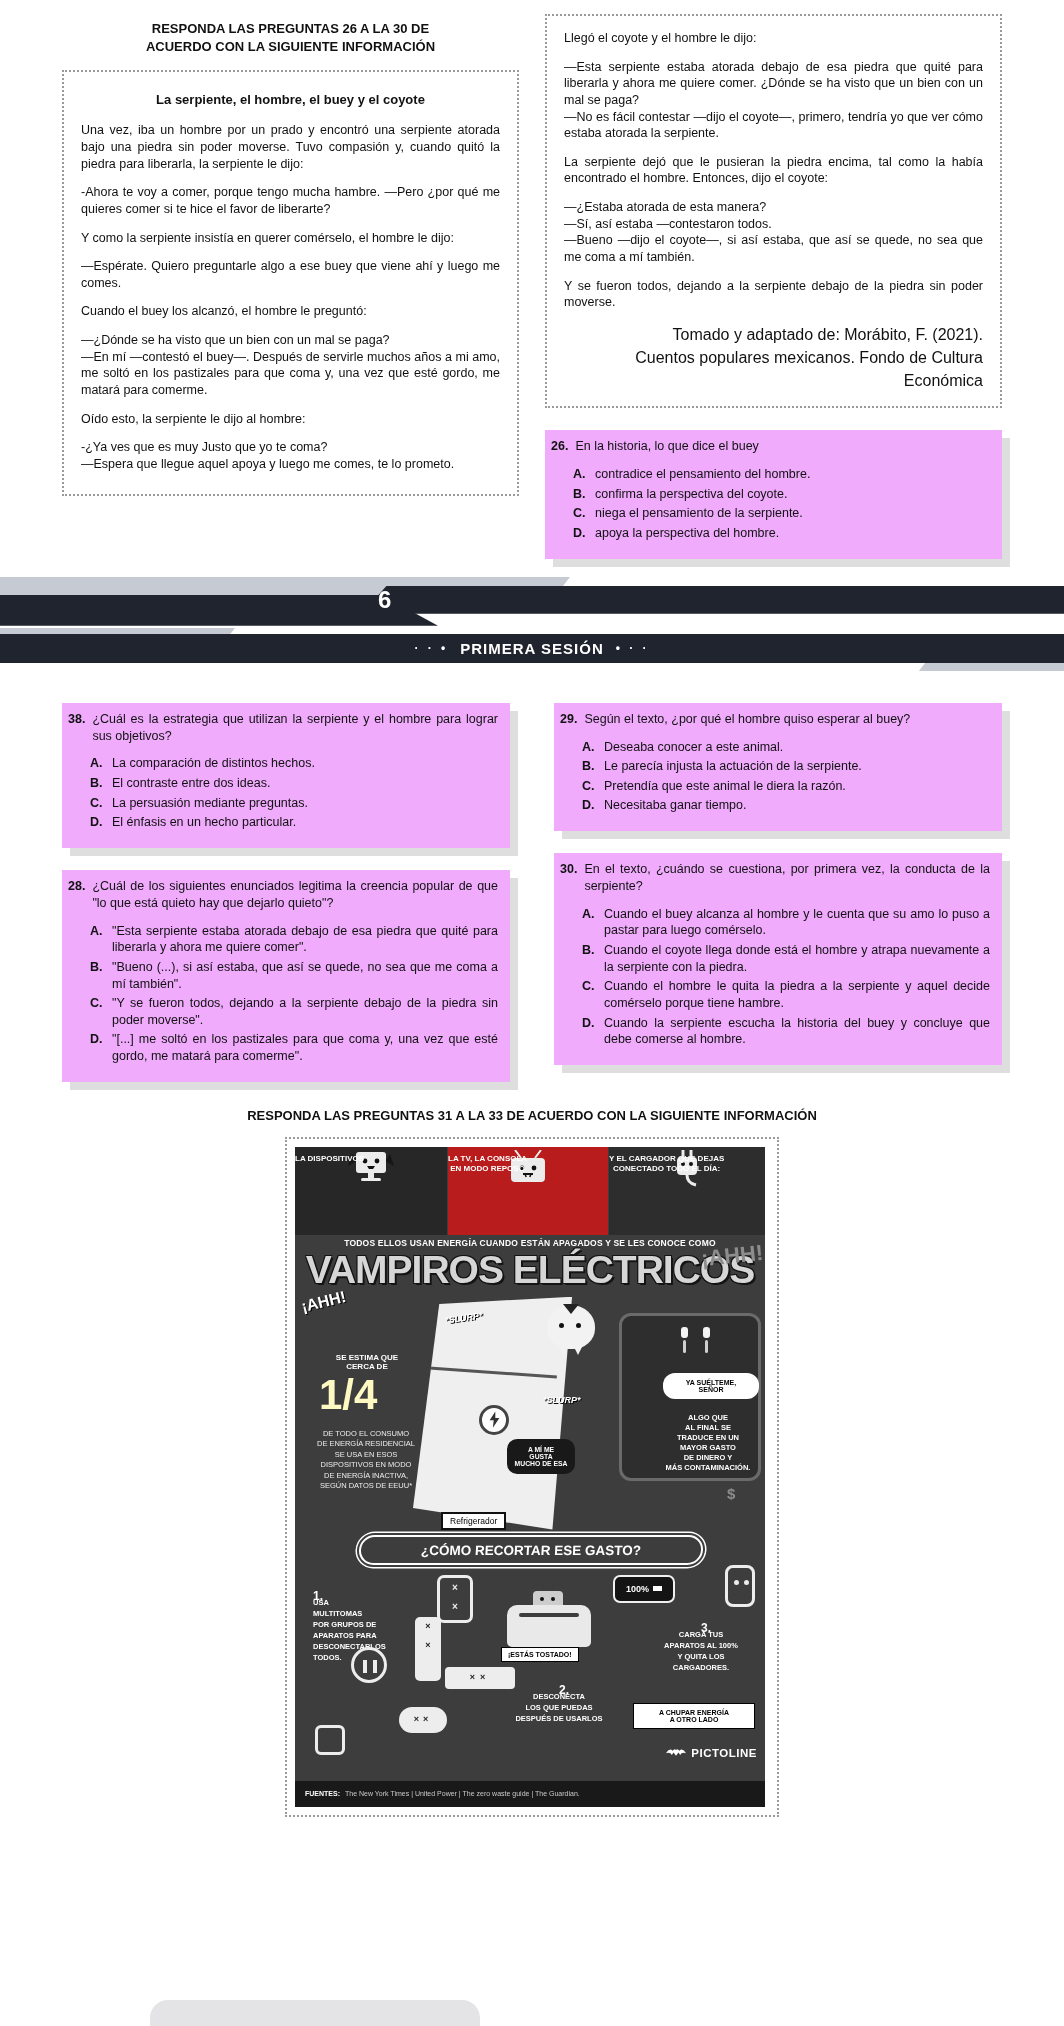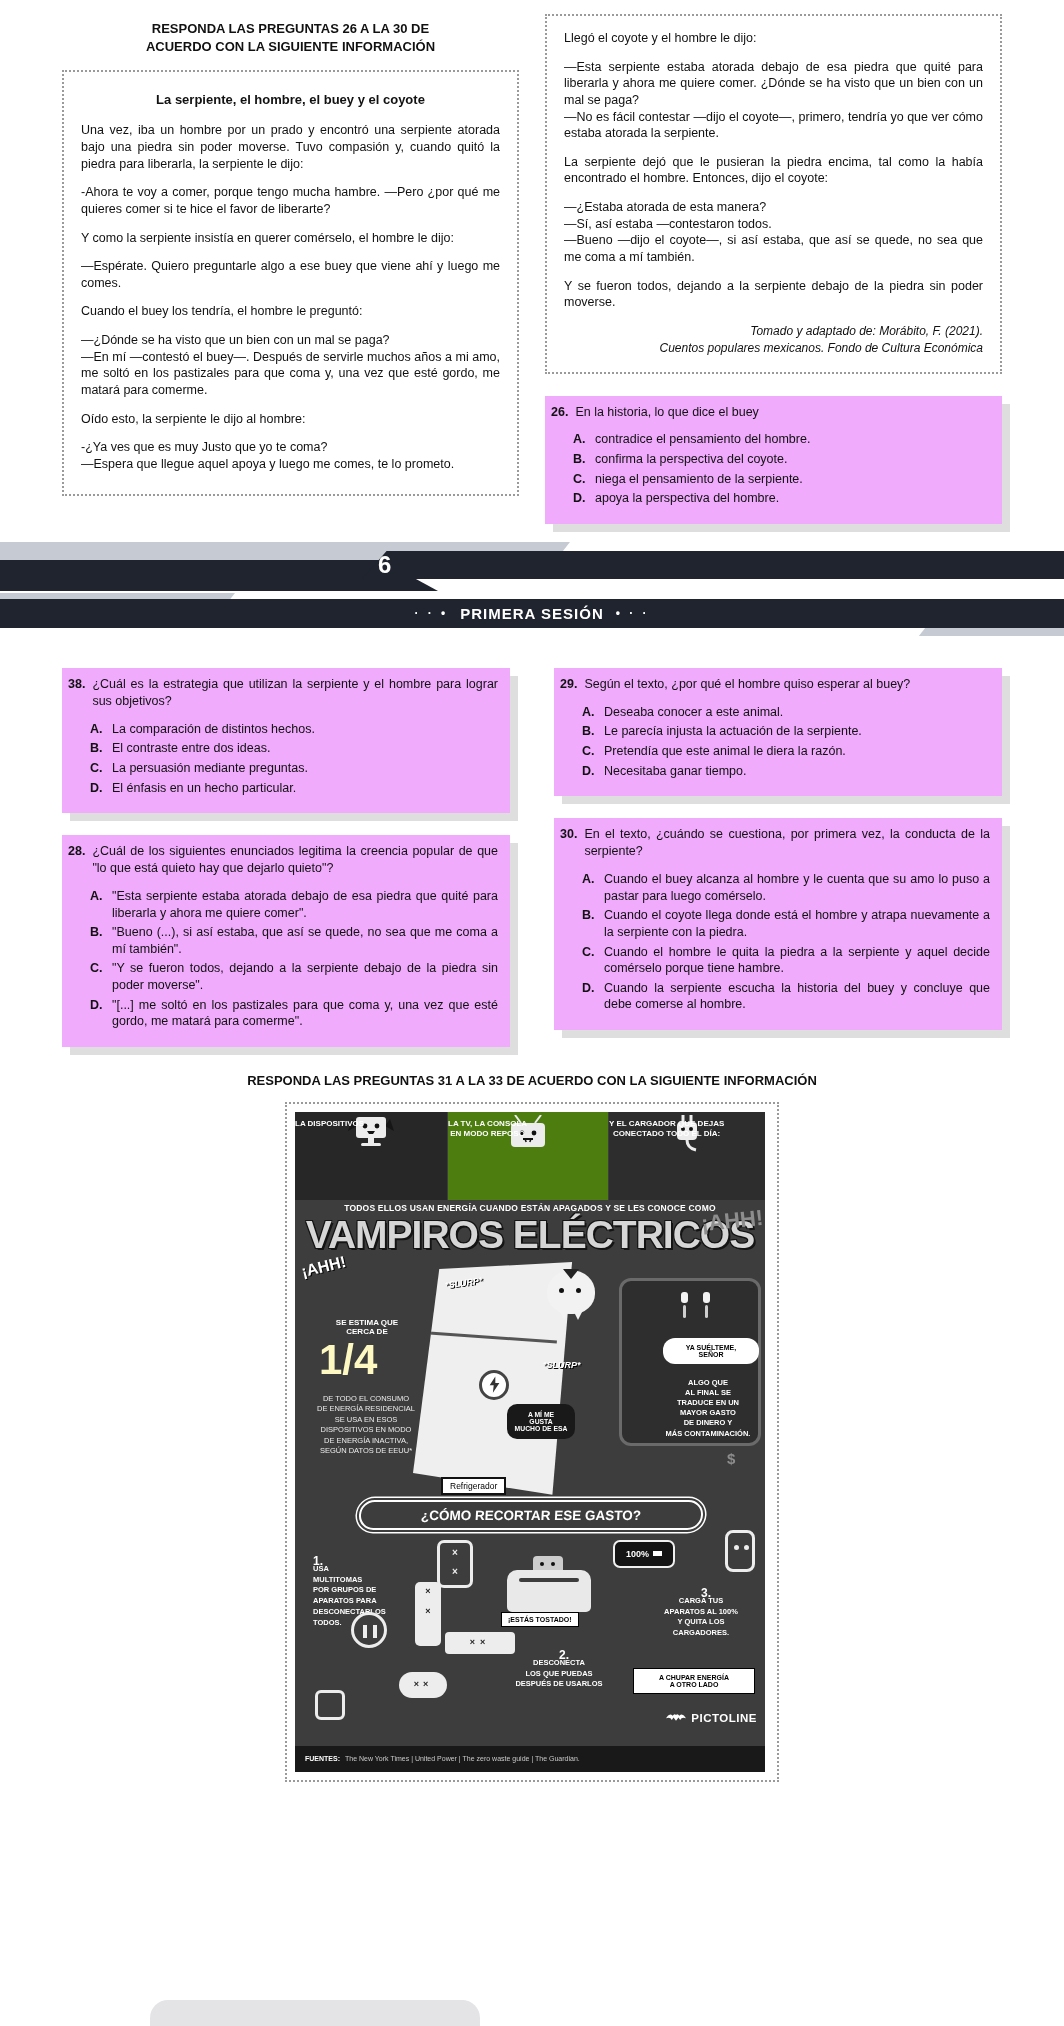--- a/index.html
+++ b/index.html
@@ -6,21 +6,21 @@
   body { background:#fff; font-family:"Liberation Sans", sans-serif; color:#111; }
   .page { position:relative; width:1064px; height:2026px; margin:0 auto; background:#fff; overflow:hidden; }
 
   
   .top { display:flex; gap:26px; padding:14px 62px 0; }
   .col { flex:1; min-width:0; }
   .sec-header { font-weight:bold; text-align:center; font-size:13px; line-height:1.4; margin:6px 10px 14px; white-space:pre-line; }
   .dotted-box { border:2px dotted #9a9a9a; padding:14px 17px 10px; background:#fff; }
   .story-title { font-weight:bold; text-align:center; font-size:13px; margin:6px 0 15px; }
   .para { font-size:12.5px; line-height:1.33; text-align:justify; white-space:pre-line; margin:0 0 12px; }
-  .attribution { font-size:12px; font-style:italic; text-align:right; line-height:1.45; margin:6px 0 4px; white-space:pre-line; }
+  .attribution { font-size:16px; text-align:right; line-height:1.45; margin:6px 0 4px; white-space:pre-line; }
 
   
   .q-card { margin-top:22px; background:#f0abfc; padding:8px 12px 14px 6px; box-shadow:8px 8px 0 #dedede; }
   .q-head { display:flex; gap:7px; font-size:12.5px; line-height:1.35; margin-bottom:11px; }
   .q-num { font-weight:bold; white-space:nowrap; }
   .q-text { text-align:justify; }
   .opt { display:flex; gap:7px; font-size:12.5px; line-height:1.33; margin:3px 0 3px 22px; }
   .opt-letter { font-weight:bold; min-width:15px; }
   .opt-text { text-align:justify; }
 
@@ -44,21 +44,21 @@
   .qcol { flex:1; min-width:0; }
 
   .sec2-header { text-align:center; font-weight:bold; font-size:13px; margin:22px 40px 14px; }
 
   
   .info-wrap { width:494px; margin:0 auto; border:2px dotted #9a9a9a; padding:8px; }
   .poster { position:relative; width:470px; height:660px; background:#3d3d3d; overflow:hidden; }
   .poster [class^="ip-"] { position:absolute; }
   .ip-panel { top:0; height:88px; }
   .ip-panel1 { left:0; width:152px; background:#272727; }
-  .ip-panel2 { left:153px; width:160px; background:#4d7c0f; }
+  .ip-panel2 { left:153px; width:160px; background:#b91c1c; }
   .ip-panel3 { left:314px; width:156px; background:#2d2d2d; }
   .ip-panel-label { padding-top:7px; font-size:8px; line-height:1.3; text-align:center; color:#fff; font-weight:bold; white-space:pre-line; }
   .ip-panel svg { display:block; margin:3px auto 0; }
   .ip-caption { top:91px; left:0; right:0; text-align:center; font-size:8.5px; font-weight:bold; color:#fff; letter-spacing:.2px; }
   .ip-title { top:101px; left:0; right:0; text-align:center; font-size:39px; font-weight:900; color:#d6d6d6; letter-spacing:-1px;
               text-shadow:2px 2px 0 #141414, -1px -1px 0 #141414, 1px -1px 0 #141414, -1px 1px 0 #141414; }
   .ip-ahh-right { right:2px; top:96px; font-size:22px; color:#8d8d8d; font-weight:900; transform:rotate(-6deg); }
   .ip-ahh-left { left:6px; top:146px; font-size:16px; color:#fff; font-weight:900; transform:rotate(-14deg); text-shadow:1px 1px 0 #000; }
   .ip-fridge { left:118px; top:150px; width:164px; height:240px; background:#efefef; clip-path:polygon(16% 3%, 97% 0, 85% 97%, 0 88%); }
   .ip-fridge-line { left:10%; right:12%; top:31%; border-top:3px solid #555; transform:rotate(4deg); }
@@ -127,21 +127,21 @@
   <div class="top">
     <div class="col">
       <div class="sec-header">RESPONDA LAS PREGUNTAS 26 A LA 30 DE
 ACUERDO CON LA SIGUIENTE INFORMACIÓN</div>
       <div class="dotted-box">
         <div class="story-title">La serpiente, el hombre, el buey y el coyote</div>
         <p class="para">Una vez, iba un hombre por un prado y encontró una serpiente atorada bajo una piedra sin poder moverse. Tuvo compasión y, cuando quitó la piedra para liberarla, la serpiente le dijo:</p>
         <p class="para">-Ahora te voy a comer, porque tengo mucha hambre. —Pero ¿por qué me quieres comer si te hice el favor de liberarte?</p>
         <p class="para">Y como la serpiente insistía en querer comérselo, el hombre le dijo:</p>
         <p class="para">—Espérate. Quiero preguntarle algo a ese buey que viene ahí y luego me comes.</p>
-        <p class="para">Cuando el buey los tendría, el hombre le preguntó:</p>
+        <p class="para">Cuando el buey los alcanzó, el hombre le preguntó:</p>
         <p class="para">—¿Dónde se ha visto que un bien con un mal se paga?
 —En mí —contestó el buey—. Después de servirle muchos años a mi amo, me soltó en los pastizales para que coma y, una vez que esté gordo, me matará para comerme.</p>
         <p class="para">Oído esto, la serpiente le dijo al hombre:</p>
         <p class="para">-¿Ya ves que es muy Justo que yo te coma?
 —Espera que llegue aquel apoya y luego me comes, te lo prometo.</p>
       </div>
     </div>
     <div class="col">
       <div class="dotted-box">
         <p class="para">Llegó el coyote y el hombre le dijo:</p>

